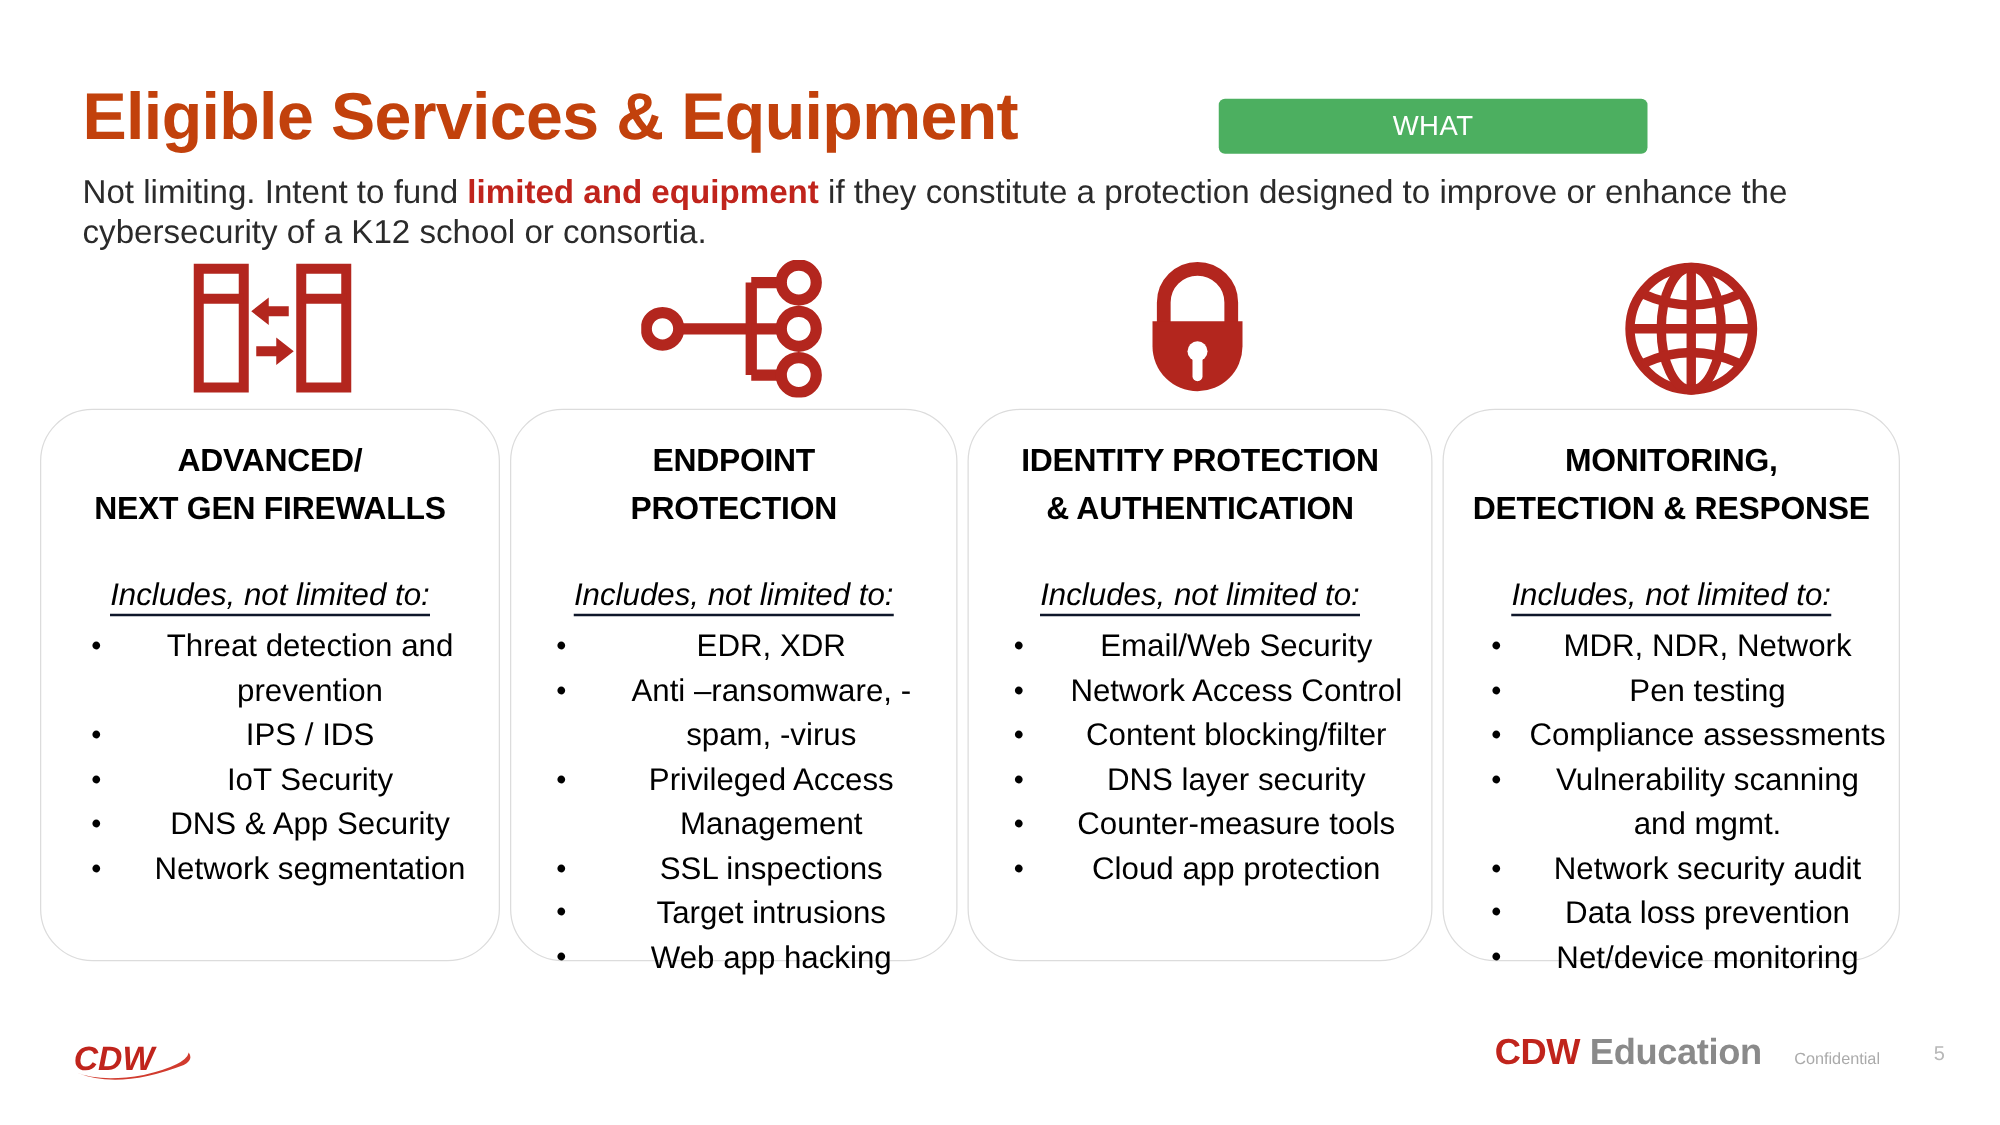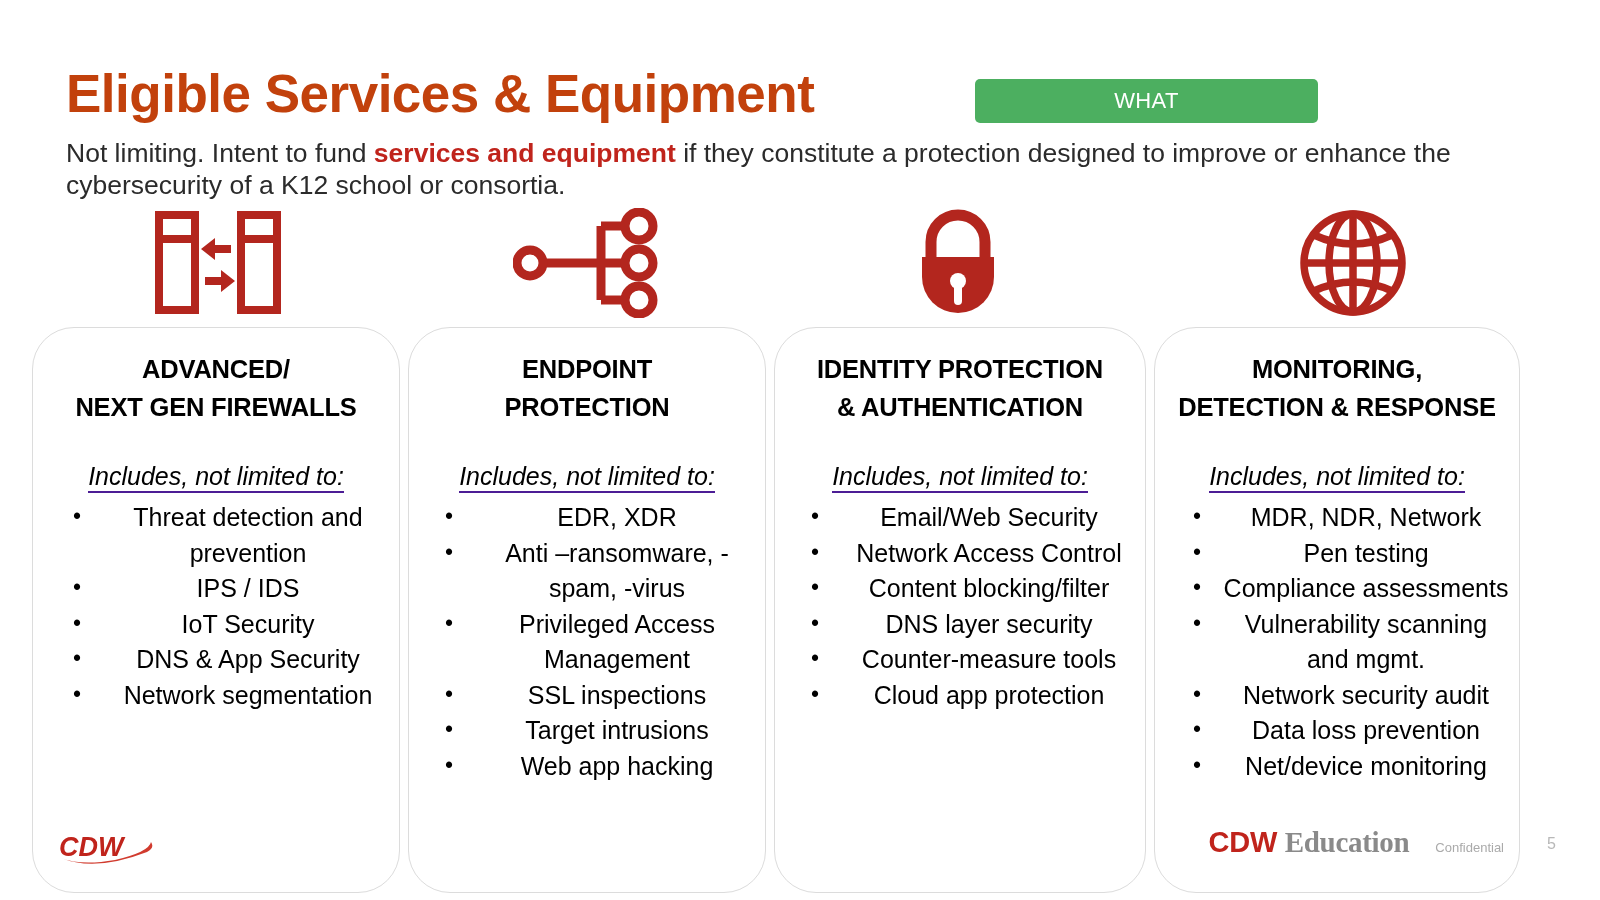--- a/index.html
+++ b/index.html
@@ -76,21 +76,21 @@
   .icon-slot.i1 { left: 488px; }
   .icon-slot.i2 { left: 858px; }
   .icon-slot.i3 { left: 1253px; }
 
   
   .cards { position: absolute; left: 0; top: 327px; width: 1600px; height: 485px; }
 
   .card {
     position: absolute;
     top: 0;
-    height: 566px;
+    height: 442px;
     background: #ffffff;
     border: 1.5px solid #dcdcdc;
     border-radius: 42px;
     padding: 22px 8px 0 8px;
   }
   .card.c0 { left: 32px;   width: 368px; }
   .card.c1 { left: 408px;  width: 358px; }
   .card.c2 { left: 774px;  width: 372px; }
   .card.c3 { left: 1154px; width: 366px; }
 
@@ -105,21 +105,21 @@
   }
 
   .includes {
     margin-top: 36px;
     text-align: center;
     font-size: 25px;
     font-style: italic;
     color: #000000;
   }
   .includes span {
-    border-bottom: 2px solid #4c1d95;
+    border-bottom: 2px solid #0f172a;
     padding-bottom: 1px;
   }
 
   .bullets {
     margin-top: 9px;
     list-style: none;
     padding-left: 24px;
   }
   .bullets li {
     position: relative;
@@ -160,21 +160,21 @@
     display: flex;
     align-items: baseline;
     gap: 26px;
   }
   .cdw-edu {
     font-size: 29px;
     font-weight: bold;
     letter-spacing: -0.3px;
   }
   .cdw-edu .red { color: #C0241C; }
-  .cdw-edu .gray { color: #8a8a8a; font-family: Liberation Serif, serif; }
+  .cdw-edu .gray { color: #8a8a8a; }
   .confidential {
     font-size: 13px;
     color: #aaaaaa;
   }
   .page-num {
     position: absolute;
     right: 44px;
     top: 835px;
     font-size: 16px;
     color: #b8b8b8;
@@ -184,21 +184,21 @@
 <body>
 
 <div class="slide">
 
   <div class="title">Eligible Services &amp; Equipment</div>
 
   <div class="what-badge">
     <span>WHAT</span>
   </div>
 
-  <div class="subtitle"><span>Not limiting. Intent to fund </span><span class="hl">services and equipment</span><span> if they constitute a protection designed to improve or enhance the cybersecurity of a K12 school or consortia.</span></div>
+  <div class="subtitle"><span>Not limiting. Intent to fund </span><span class="hl">limited and equipment</span><span> if they constitute a protection designed to improve or enhance the cybersecurity of a K12 school or consortia.</span></div>
 
   <div class="icon-row">
 
     <div class="icon-slot i0">
       <svg width="130" height="105" viewBox="0 0 130 105">
         <g fill="none" stroke="#B3261E" stroke-width="8">
           <rect x="6" y="5" width="36" height="95"></rect>
           <line x1="6" y1="29" x2="42" y2="29"></line>
           <rect x="88" y="5" width="36" height="95"></rect>
           <line x1="88" y1="29" x2="124" y2="29"></line>

